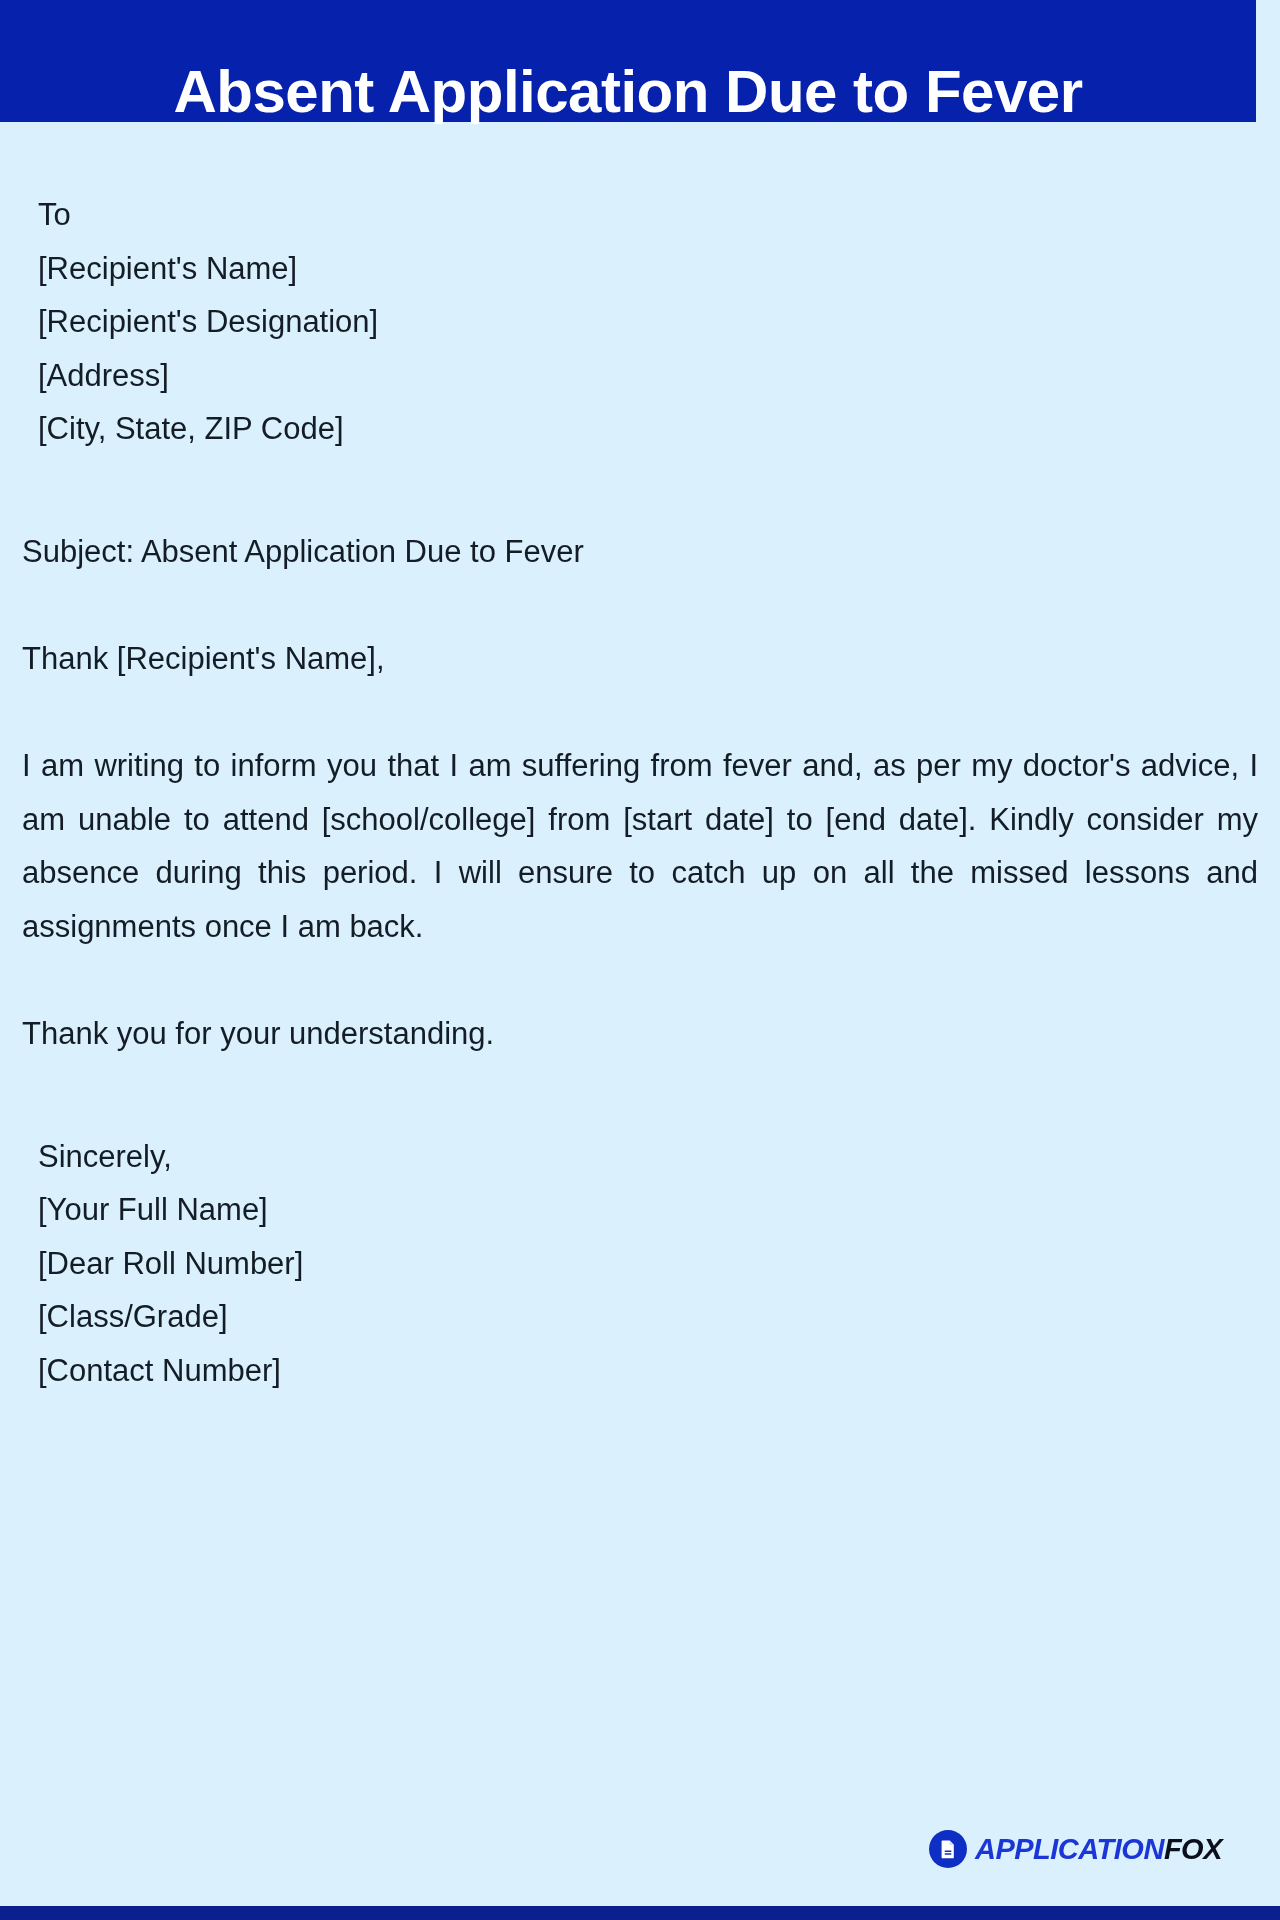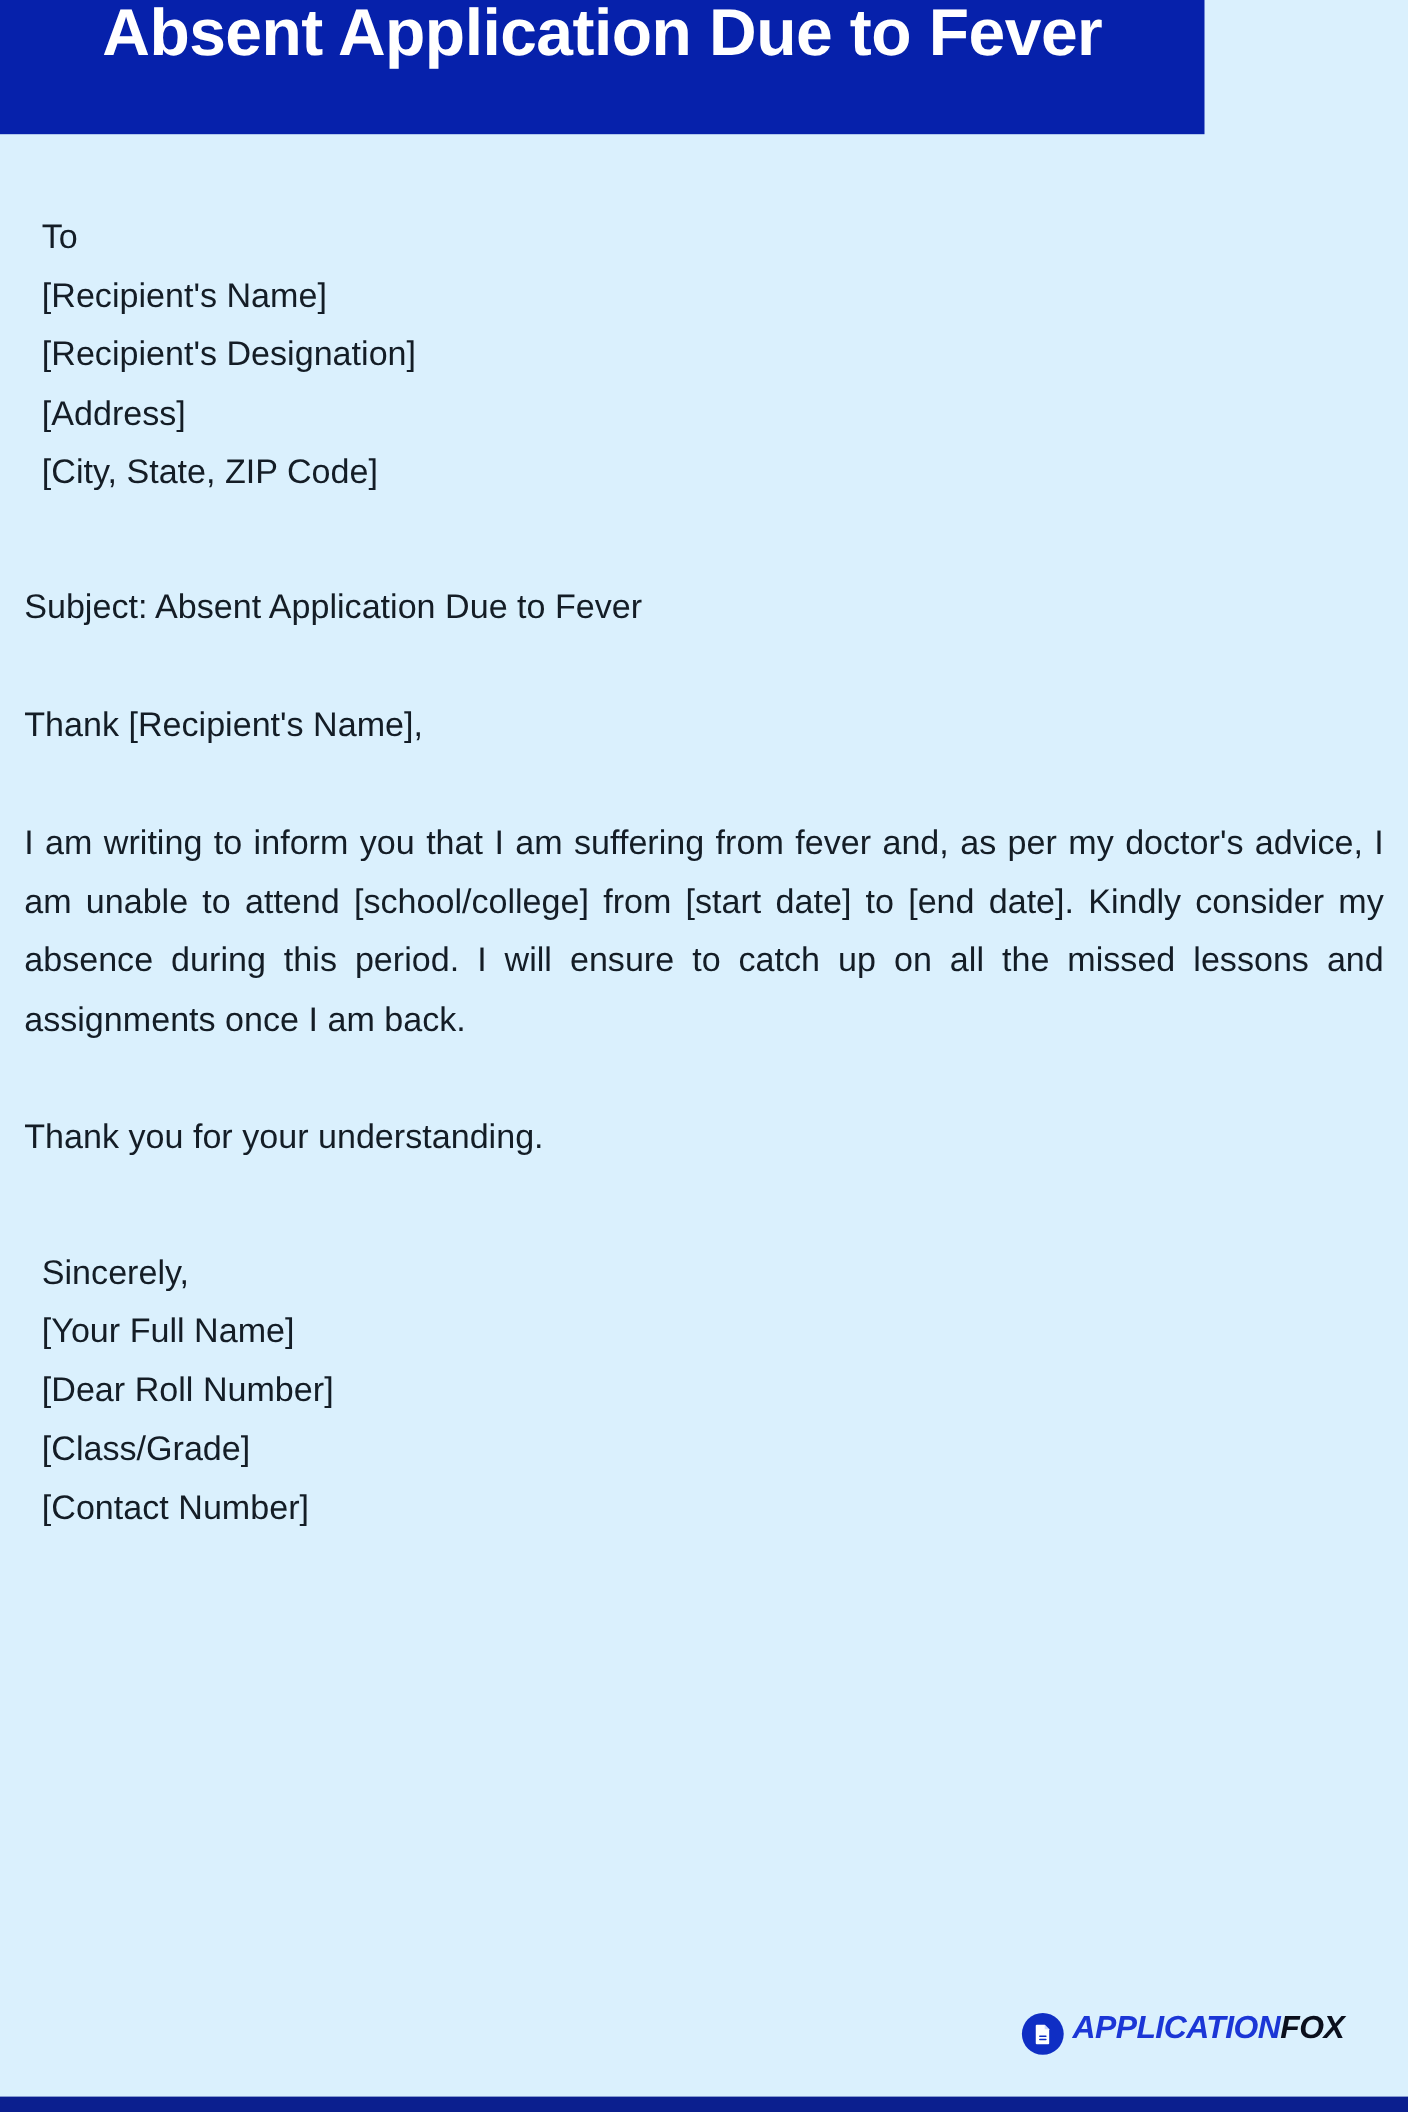--- a/index.html
+++ b/index.html
@@ -19,25 +19,25 @@
     width: 1280px;
     height: 1920px;
     position: relative;
     background: #daf0fd;
     display: flex;
     flex-direction: column;
   }
 
   
   .header-bar {
-    width: 1095px;
+    width: 1256px;
     height: 122px;
     background: #0621ab;
     display: flex;
-    align-items: flex-start;
+    align-items: flex-end;
     justify-content: center;
     box-sizing: border-box;
     flex: 0 0 auto;
   }
   .header-title {
     color: #ffffff;
     font-family: "Liberation Sans", sans-serif;
     font-size: 60px;
     font-weight: bold;
     letter-spacing: -0.5px;
@@ -77,20 +77,21 @@
     text-justify: inter-word;
     line-height: 53.5px;
   }
 
   
   .footer-logo {
     position: absolute;
     right: 58px;
     bottom: 52px;
     display: flex;
+    align-items: center;
     gap: 8px;
   }
   .logo-mark {
     width: 38px;
     height: 38px;
     border-radius: 50%;
     background: #0f2ec4;
     display: flex;
     align-items: center;
     justify-content: center;

